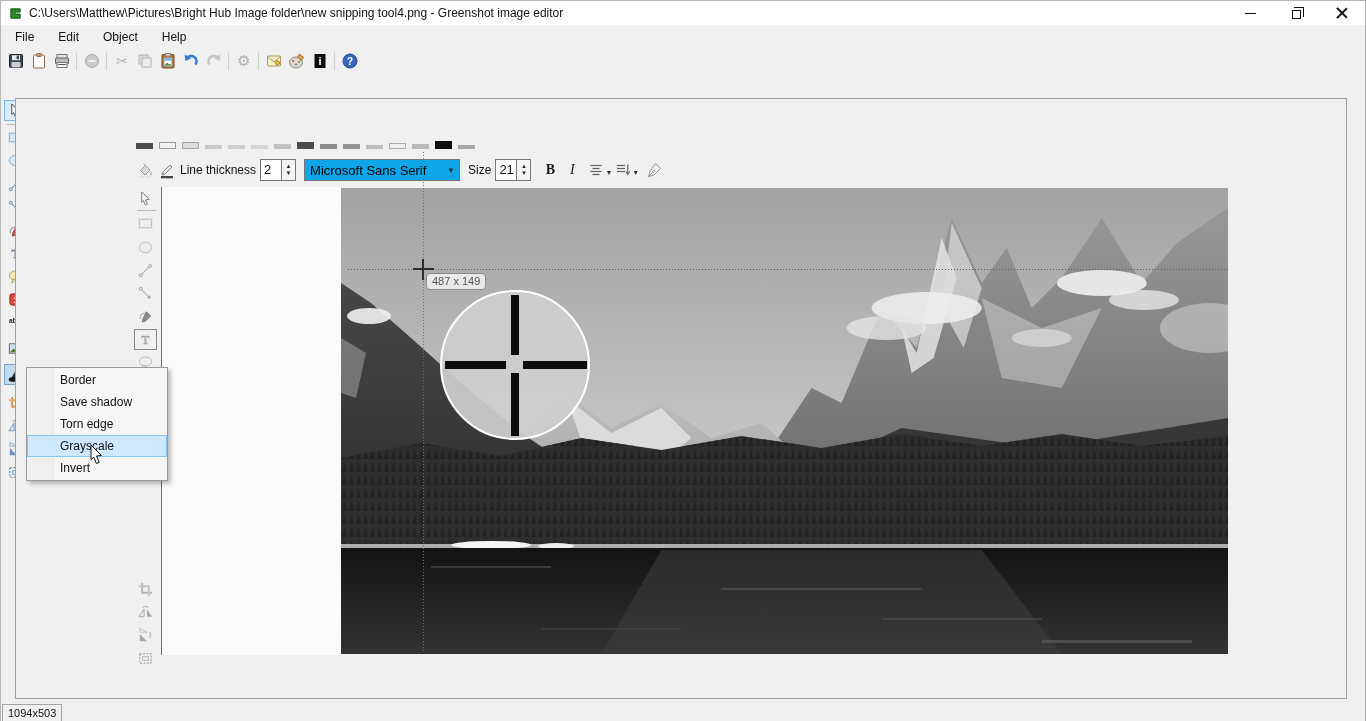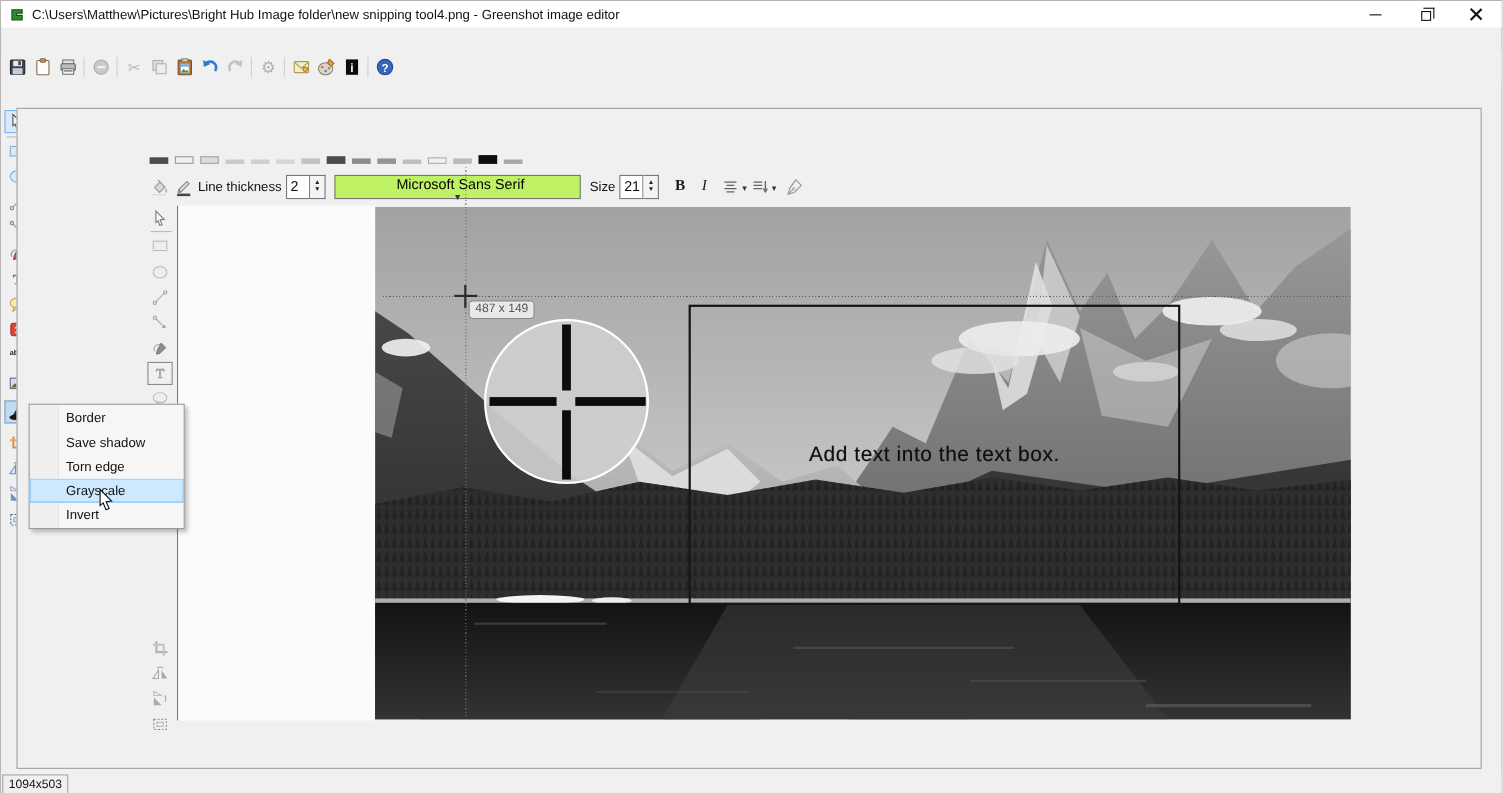--- a/index.html
+++ b/index.html
@@ -57,22 +57,22 @@
 
   .propsrow { position:absolute; left:120px; top:57px; height:28px; display:flex;
     align-items:center; font-size:12px; color:#111; }
   .pr-gap { width:8px; } .pr-gap-s { width:4px; }
   .spinbox { display:flex; height:22px; }
   .spin-val { width:22px; height:22px; background:#fff; border:1px solid #777;
     font-size:13px; padding:2px 0 0 3px; }
   .spin-btns { width:14px; height:22px; border:1px solid #777; border-left:none; background:#f4f4f4;
     display:flex; flex-direction:column; align-items:center; justify-content:center;
     font-size:6px; line-height:7px; color:#222; }
-  .fontcombo { width:224px; height:22px; background:#bef264; border:1px solid #777;
-    display:flex; align-items:center;flex-direction:column; }
+  .fontcombo { width:156px; height:22px; background:#0ea5e9; border:1px solid #777;
+    display:flex; align-items:center; }
   .fontcombo .fname { flex:1; font-size:13px; padding-left:5px; color:#000; }
   .fontcombo .drop { width:16px; text-align:center; font-size:8px; color:#333; }
   .fmtbtn { width:22px; height:22px; display:flex; align-items:center; justify-content:center;
     font-family:"Liberation Serif", serif; font-size:14px; color:#1a1a1a; }
   .caret { font-size:7px; color:#333; margin:4px 2px 0 0; }
 
   .innerstrip { position:absolute; left:118px; top:89px; width:26px; }
   .itool { position:absolute; left:0; width:23px; height:21px; display:flex;
     align-items:center; justify-content:center; border:1px solid transparent; }
   .itool.isel { border-color:#8a8a8a; }
@@ -137,20 +137,26 @@
         </div>
       <div class="wbtn">
           <span class="glyph-max"></span>
         </div>
       <div class="wbtn">
           <span class="glyph-close"></span>
         </div>
     </div>
   </div>
 
+  <div class="menubar">
+    <span class="mitem">File</span>
+    <span class="mitem">Edit</span>
+    <span class="mitem">Object</span>
+    <span class="mitem">Help</span>
+  </div>
 
   <div class="toolbar">
     <span class="tbtn">
         <span class="icon18">
           <svg viewBox="0 0 18 18" xmlns="http://www.w3.org/2000/svg">
             <rect x="2.5" y="2.5" width="13" height="13" rx="1" fill="#3c4654" stroke="#20262e"></rect>
             <rect x="5" y="3.2" width="8" height="5" fill="#e8e8e8"></rect>
             <rect x="9.6" y="3.6" width="2.4" height="3.6" fill="#3c4654"></rect>
             <rect x="4.5" y="10" width="9" height="5.5" fill="#c8ccd4"></rect>
           </svg>
@@ -691,23 +697,20 @@
     <div class="crossbar-v"></div>
     <div class="sizelabel">487 x 149</div>
 
     <div class="target">
       <div class="tb tb-vt"></div>
       <div class="tb tb-vb"></div>
       <div class="tb tb-hl"></div>
       <div class="tb tb-hr"></div>
     </div>
 
-    <div class="textbox">
-      <span class="tbtext">Add text into the text box.</span>
-    </div>
   </div>
 
   <div class="ctxmenu">
     <div class="cmi">Border</div>
     <div class="cmi">Save shadow</div>
     <div class="cmi">Torn edge</div>
     <div class="cmi hl">Grayscale</div>
     <div class="cmi">Invert</div>
   </div>
   <div class="menu-cursor">

